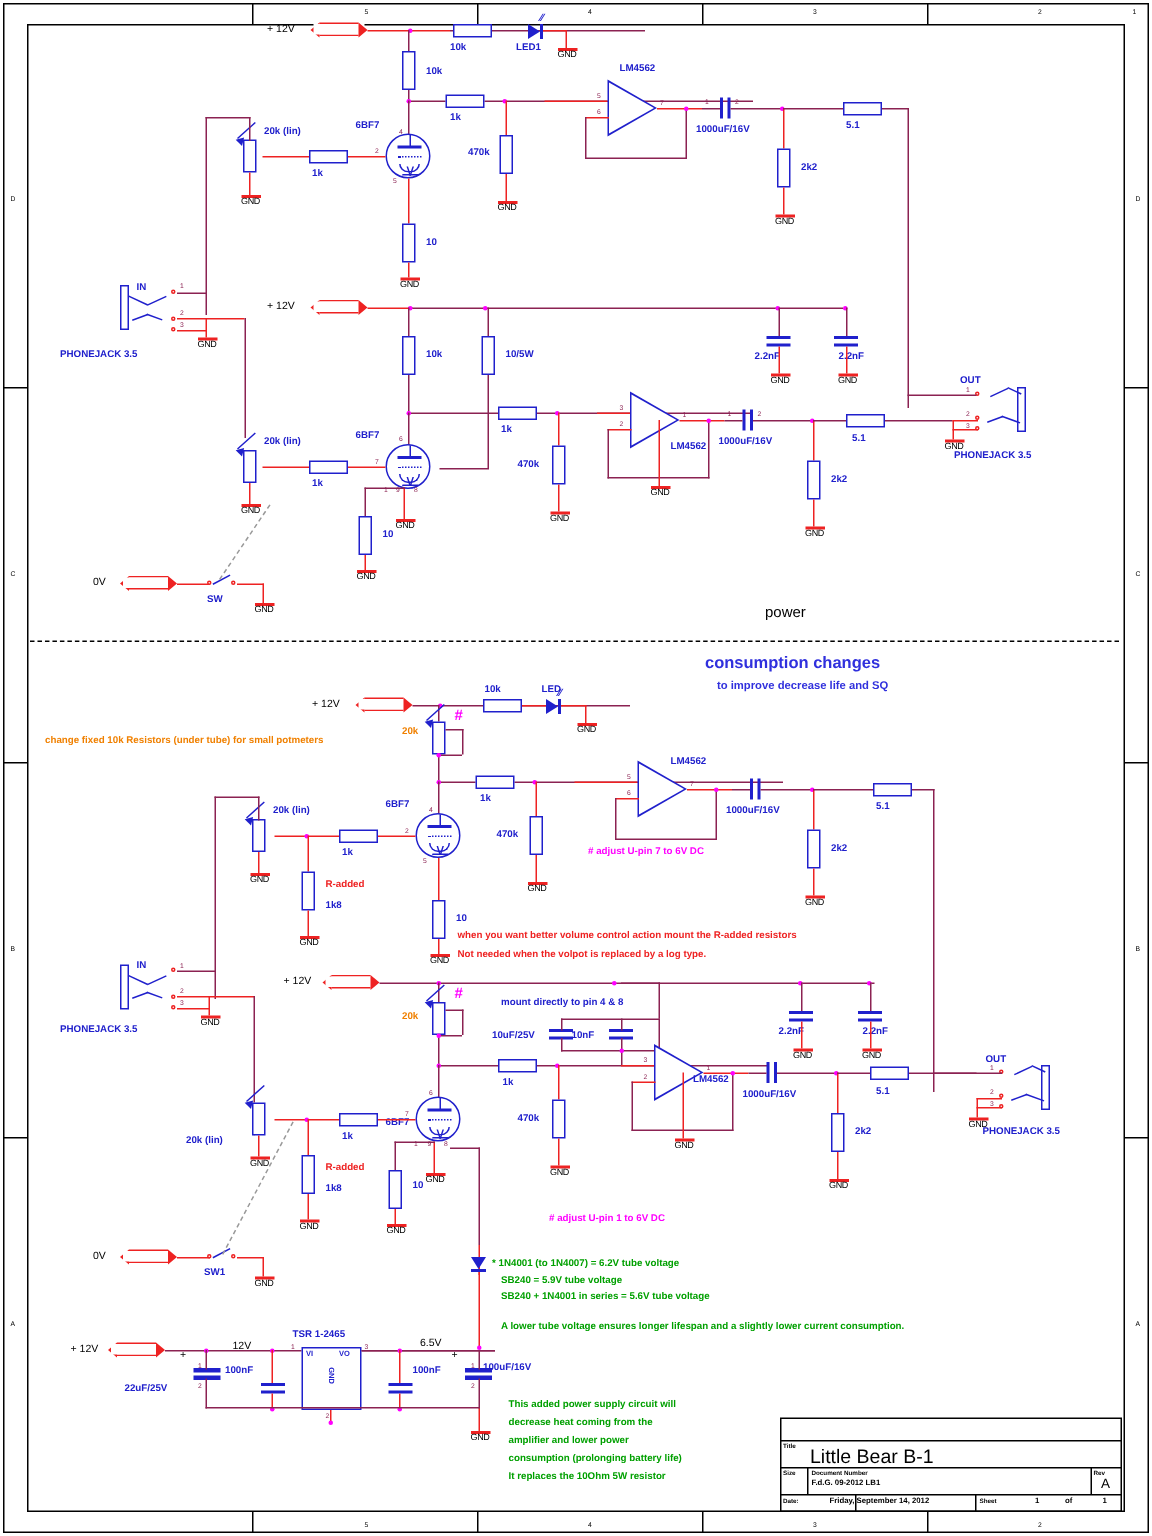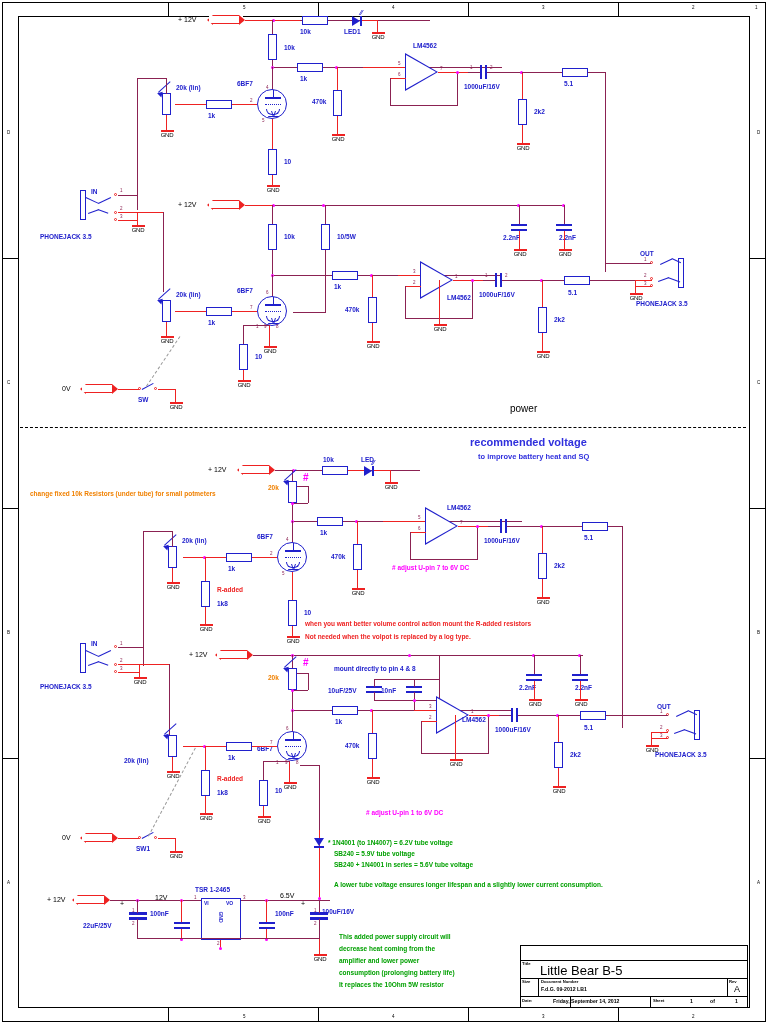--- a/index.html
+++ b/index.html
@@ -563,22 +563,22 @@
   <div class="wire h red" style="left:158px;top:389px;width:18px;"></div>
   <div class="wire v red" style="left:175px;top:389px;height:13px;"></div>
   <div class="gnd" style="left:168px;top:402px;">
       <div class="bar"></div>
       <div class="lbl">GND</div>
     </div>
   <div class="gang" style="left:146px;top:386px;width:60px;transform:rotate(-56deg);"></div>
 
   <div class="stock-lbl" style="left:510px;top:403px;">power</div>
   <div class="sep" style="left:20px;top:427px;width:726px;"></div>
-  <div class="hdr-big" style="left:470px;top:436px;">recommended voltage</div>
-  <div class="hdr-sub" style="left:478px;top:452px;">to improve battery heat and SQ</div>
+  <div class="hdr-big" style="left:470px;top:436px;">consumption changes</div>
+  <div class="hdr-sub" style="left:478px;top:452px;">to improve decrease life and SQ</div>
 
   <div class="note-blk" style="left:30px;top:489px;color:#f08000;">change fixed 10k Resistors (under tube) for small potmeters</div>
 
   <div class="port" style="left:243px;top:465px;">
       <div class="mask"></div>
     </div>
   <div class="lb black" style="left:208px;top:466px;font-size:7px;">+ 12V</div>
   <div class="wire h" style="left:275px;top:470px;width:145px;"></div>
   <div class="junction" style="left:292px;top:469px;"></div>
   <div class="res h" style="left:322px;top:466px;"></div>
@@ -1017,21 +1017,21 @@
   <div class="tb" style="left:520px;top:945px;width:228px;height:63px;"></div>
   <div class="tb" style="left:520px;top:960px;width:228px;height:0;border-width:1px 0 0 0;"></div>
   <div class="tb" style="left:520px;top:978px;width:228px;height:0;border-width:1px 0 0 0;"></div>
   <div class="tb" style="left:520px;top:996px;width:228px;height:0;border-width:1px 0 0 0;"></div>
   <div class="tb" style="left:538px;top:978px;width:0;height:18px;border-width:0 0 0 1px;"></div>
   <div class="tb" style="left:727px;top:978px;width:0;height:18px;border-width:0 0 0 1px;"></div>
   <div class="tb" style="left:570px;top:996px;width:0;height:12px;border-width:0 0 0 1px;"></div>
   <div class="tb" style="left:650px;top:996px;width:0;height:12px;border-width:0 0 0 1px;"></div>
 
   <div class="tb-sm" style="left:522px;top:961px;">Title</div>
-  <div class="tb-title" style="left:540px;top:963px;">Little Bear B-5</div>
+  <div class="tb-title" style="left:540px;top:963px;">Little Bear B-1</div>
   <div class="tb-sm" style="left:522px;top:979px;">Size</div>
   <div class="tb-sm" style="left:541px;top:979px;">Document Number</div>
   <div class="tb-val" style="left:541px;top:986px;">F.d.G. 09-2012 LB1</div>
   <div class="tb-sm" style="left:729px;top:979px;">Rev</div>
   <div class="tb-rev" style="left:734px;top:984px;">A</div>
   <div class="tb-sm" style="left:522px;top:998px;">Date:</div>
   <div class="tb-val" style="left:553px;top:998px;">Friday, September 14, 2012</div>
   <div class="tb-sm" style="left:653px;top:998px;">Sheet</div>
   <div class="tb-val" style="left:690px;top:998px;">1</div>
   <div class="tb-val" style="left:710px;top:998px;">of</div>

